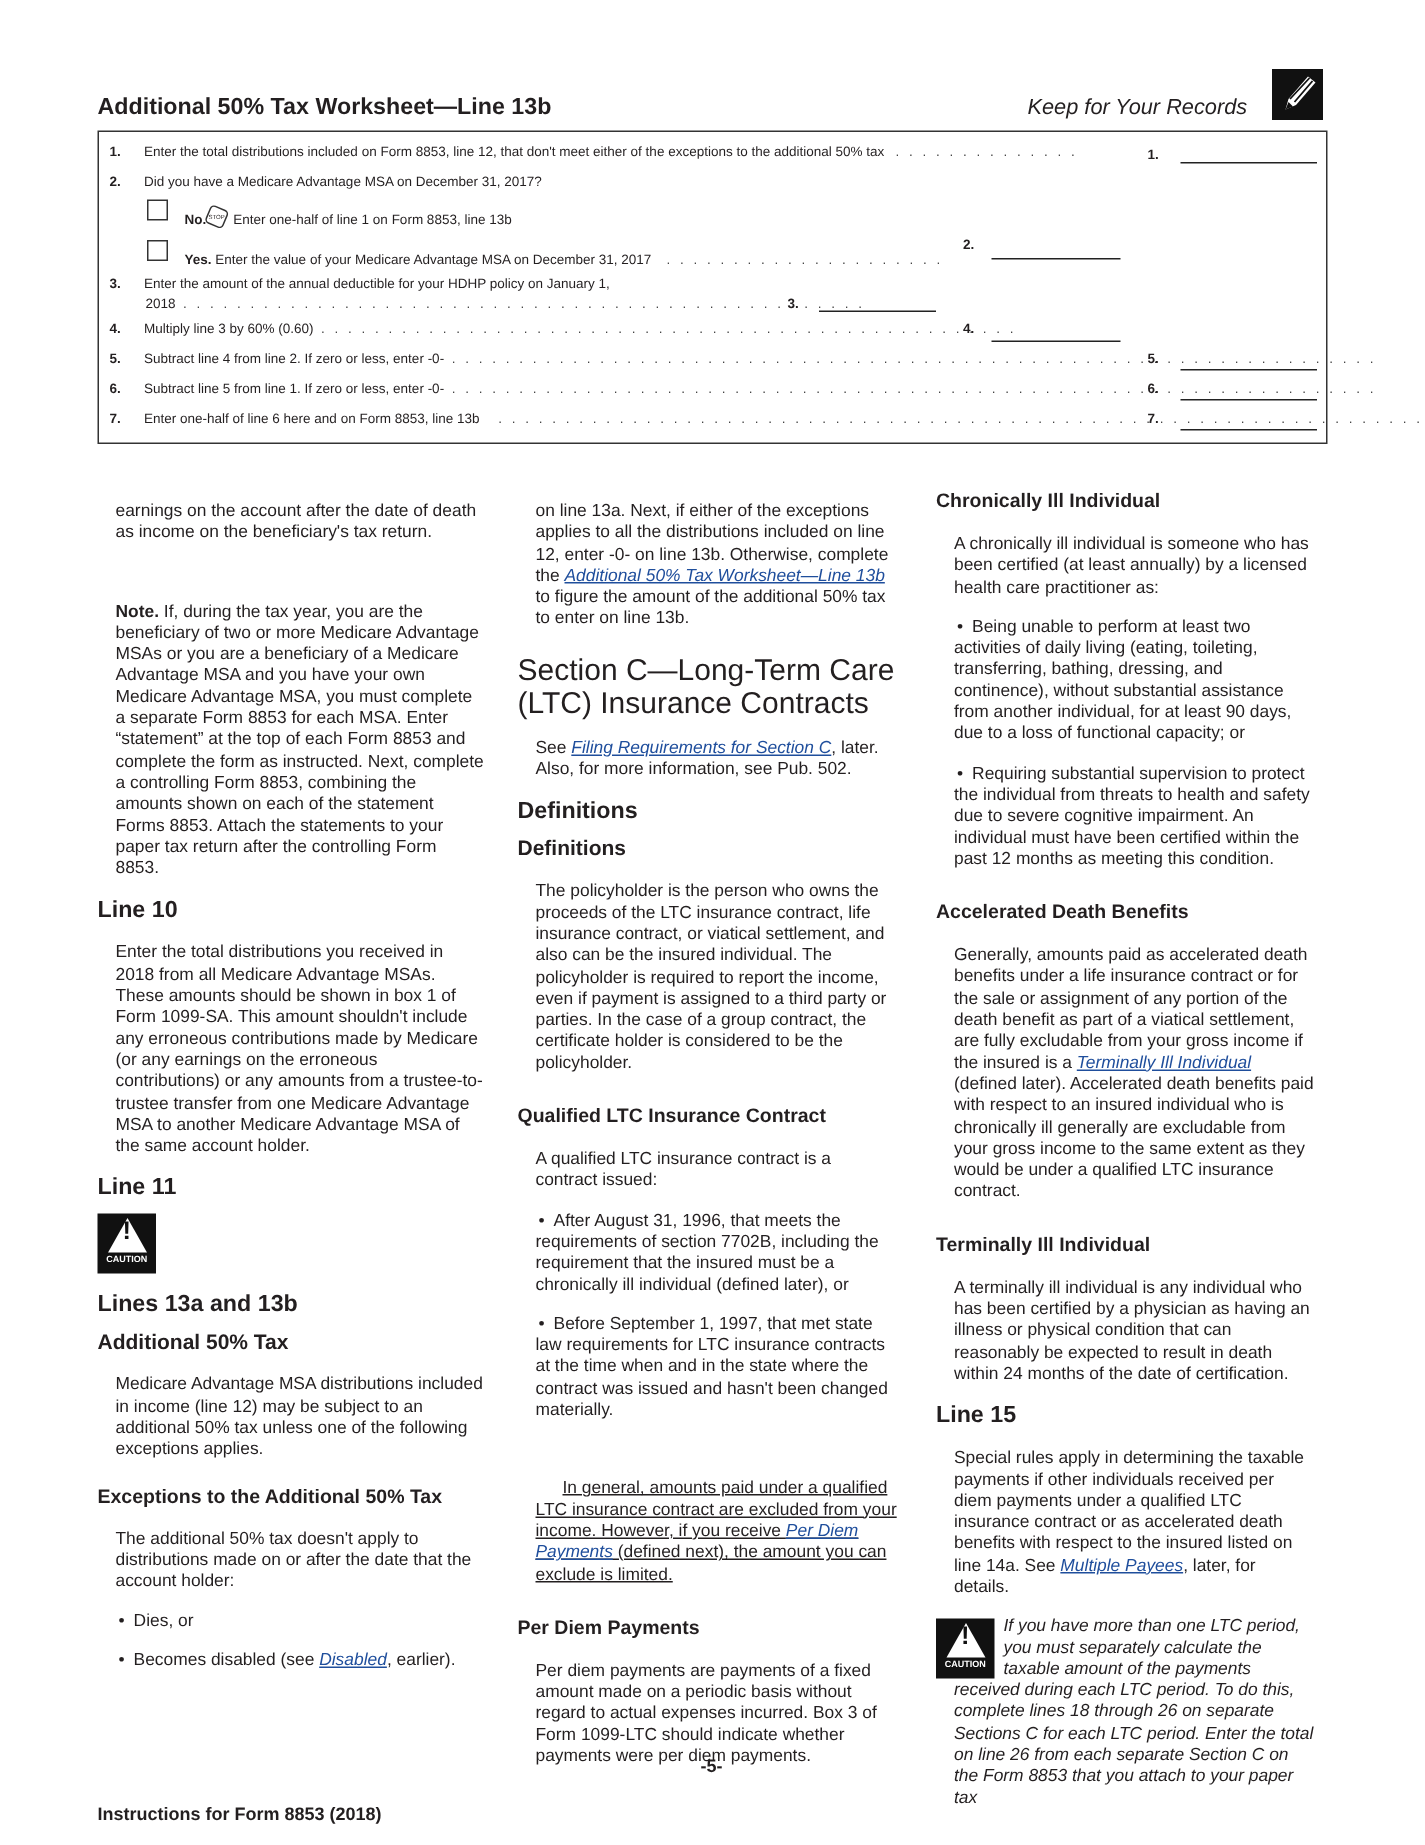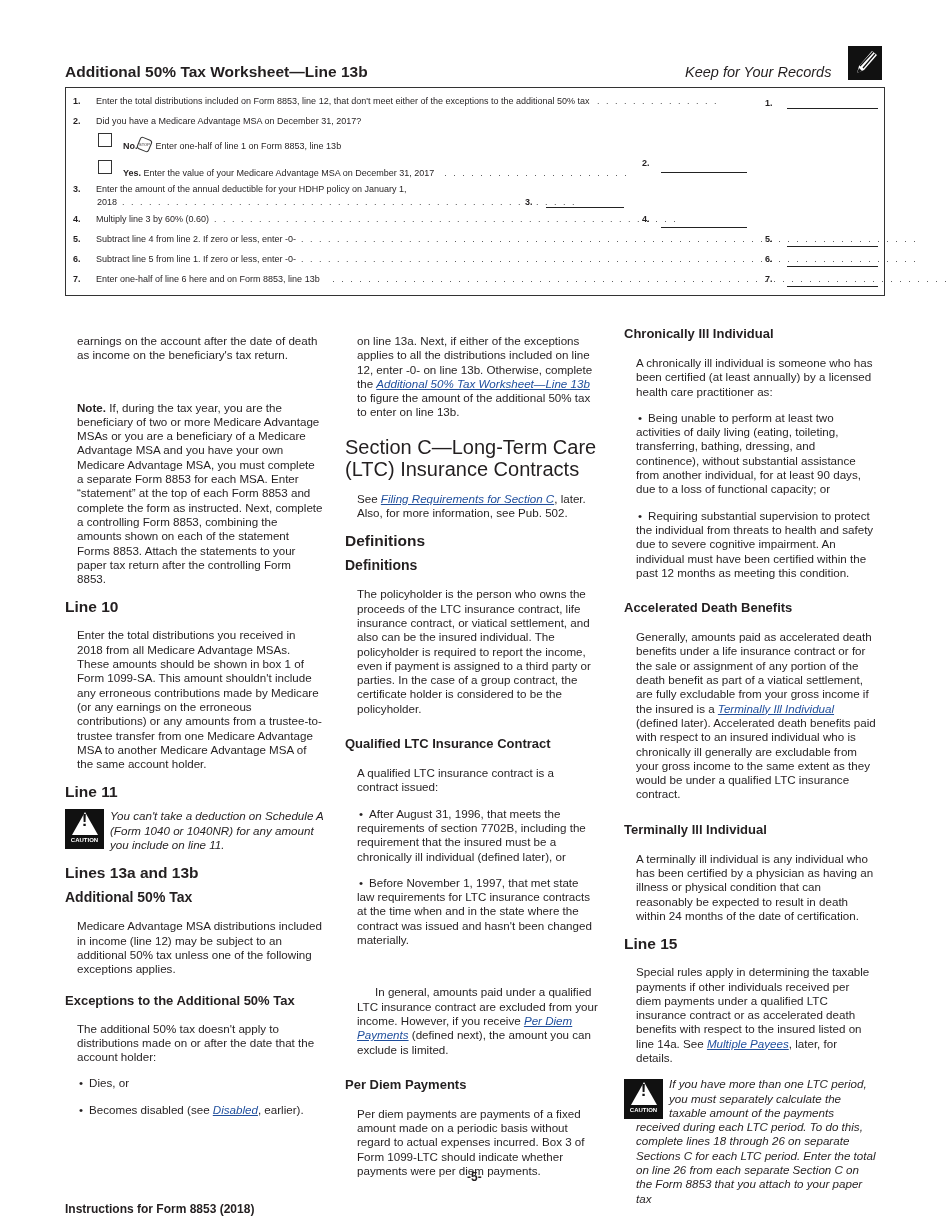--- a/index.html
+++ b/index.html
@@ -133,44 +133,43 @@
   <p><b>Note.</b><span> If, during the tax year, you are the beneficiary of two or more Medicare Advantage MSAs or you are a beneficiary of a Medicare Advantage MSA and you have your own Medicare Advantage MSA, you must complete a separate Form 8853 for each MSA. Enter “statement” at the top of each Form 8853 and complete the form as instructed. Next, complete a controlling Form 8853, combining the amounts shown on each of the statement Forms 8853. Attach the statements to your paper tax return after the controlling Form 8853.</span></p>
   <div class="h1">Line 10</div>
   <p>Enter the total distributions you received in 2018 from all Medicare Advantage MSAs. These amounts should be shown in box 1 of Form 1099-SA. This amount shouldn't include any erroneous contributions made by Medicare (or any earnings on the erroneous contributions) or any amounts from a trustee-to-trustee transfer from one Medicare Advantage MSA to another Medicare Advantage MSA of the same account holder.</p>
   <div class="h1">Line 11</div>
   <div class="caution">
     <div class="caution-icon">
       <div class="tri"></div>
         <div class="bang">!</div>
       <div class="lbl">CAUTION</div>
     </div>
-    <div class="caution-text">You can't take a deduction on Schedule A (Form 1040 or 1040NR) for any amount you include on line 11.</div>
   </div>
   <div class="h1" style="margin-top:12px;">Lines 13a and 13b</div>
   <div class="h2">Additional 50% Tax</div>
   <p>Medicare Advantage MSA distributions included in income (line 12) may be subject to an additional 50% tax unless one of the following exceptions applies.</p>
   <div class="h3" style="margin-top:14px;line-height:19px;">Exceptions to the Additional 50% Tax</div>
   <p>The additional 50% tax doesn't apply to distributions made on or after the date that the account holder:</p>
   <p class="bullet">Dies, or</p>
   <p class="bullet"><span>Becomes disabled (see </span><a class="link">Disabled</a><span>, earlier).</span></p>
 </div>
 
 <div class="col col2">
   <p><span>on line 13a. Next, if either of the exceptions applies to all the distributions included on line 12, enter -0- on line 13b. Otherwise, complete the </span><a class="link">Additional 50% Tax Worksheet—Line 13b</a><span> to figure the amount of the additional 50% tax to enter on line 13b.</span></p>
   <div class="hbig" style="margin-top:16px;">Section C—Long-Term Care (LTC) Insurance Contracts</div>
   <p><span>See </span><a class="link">Filing Requirements for Section C</a><span>, later. Also, for more information, see Pub. 502.</span></p>
   <div class="h1" style="margin-top:8px;">Definitions</div>
   <div class="h2">Definitions</div>
   <p>The policyholder is the person who owns the proceeds of the LTC insurance contract, life insurance contract, or viatical settlement, and also can be the insured individual. The policyholder is required to report the income, even if payment is assigned to a third party or parties. In the case of a group contract, the certificate holder is considered to be the policyholder.</p>
   <div class="h3" style="margin-top:18px;">Qualified LTC Insurance Contract</div>
   <p>A qualified LTC insurance contract is a contract issued:</p>
   <p class="bullet">After August 31, 1996, that meets the requirements of section 7702B, including the requirement that the insured must be a chronically ill individual (defined later), or</p>
-  <p class="bullet">Before November 1, 1997, that met state law requirements for LTC insurance contracts at the time when and in the state where the contract was issued and hasn't been changed materially.</p>
+  <p class="bullet">Before September 1, 1997, that met state law requirements for LTC insurance contracts at the time when and in the state where the contract was issued and hasn't been changed materially.</p>
   <div class="sp"></div>
-  <p style="text-indent:18px;"><span>In general, amounts paid under a qualified LTC insurance contract are excluded from your income. However, if you receive </span><a class="link">Per Diem Payments</a><span> (defined next), the amount you can exclude is limited.</span></p>
+  <p style="text-indent:18px;text-decoration:underline;"><span>In general, amounts paid under a qualified LTC insurance contract are excluded from your income. However, if you receive </span><a class="link">Per Diem Payments</a><span> (defined next), the amount you can exclude is limited.</span></p>
   <div class="h3" style="margin-top:18px;">Per Diem Payments</div>
   <p>Per diem payments are payments of a fixed amount made on a periodic basis without regard to actual expenses incurred. Box 3 of Form 1099-LTC should indicate whether payments were per diem payments.</p>
 </div>
 
 <div class="col col3">
   <div class="h3" style="margin-top:2px;">Chronically Ill Individual</div>
   <p>A chronically ill individual is someone who has been certified (at least annually) by a licensed health care practitioner as:</p>
   <p class="bullet">Being unable to perform at least two activities of daily living (eating, toileting, transferring, bathing, dressing, and continence), without substantial assistance from another individual, for at least 90 days, due to a loss of functional capacity; or</p>
   <p class="bullet">Requiring substantial supervision to protect the individual from threats to health and safety due to severe cognitive impairment. An individual must have been certified within the past 12 months as meeting this condition.</p>
   <div class="h3" style="margin-top:18px;">Accelerated Death Benefits</div>

